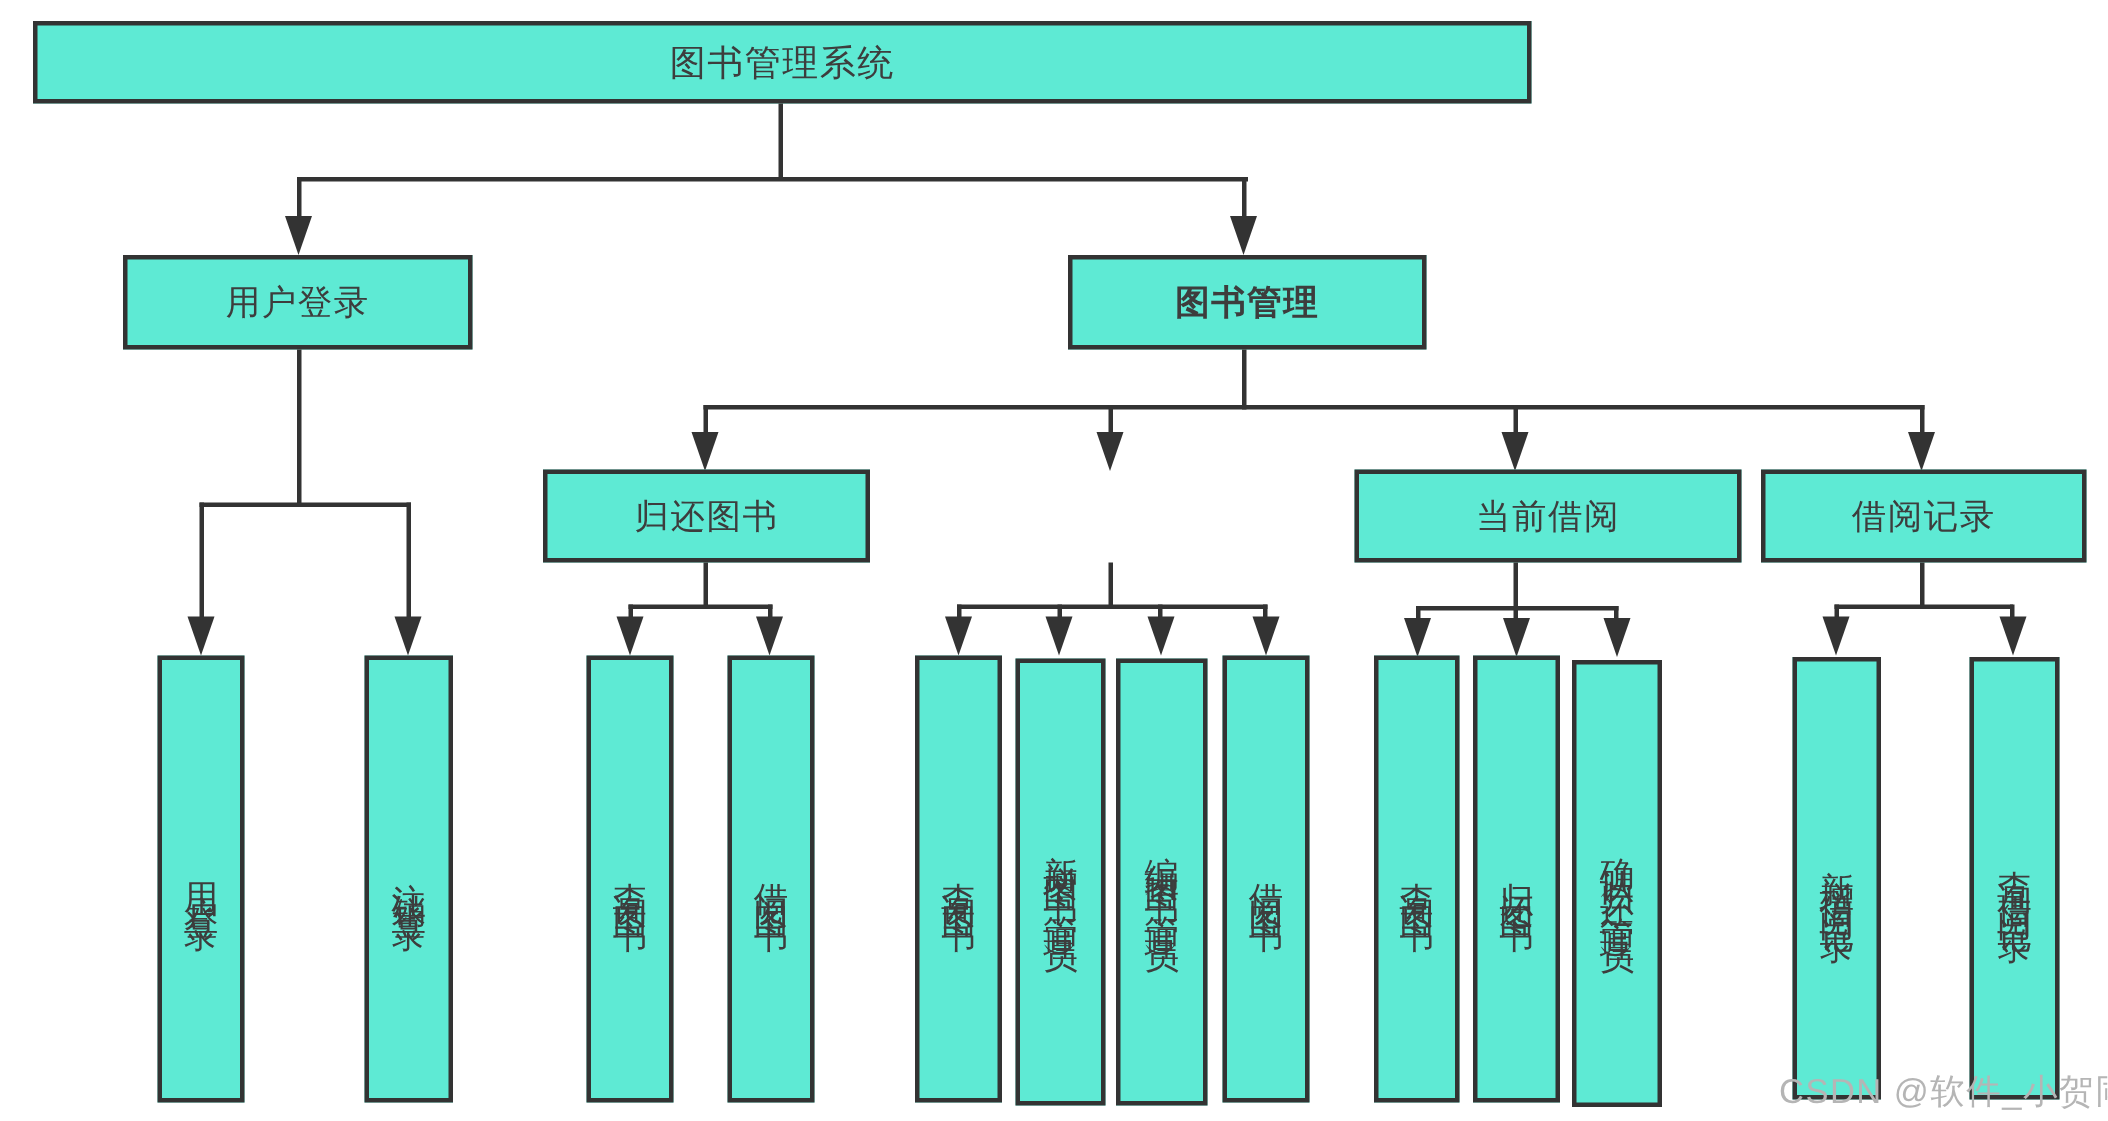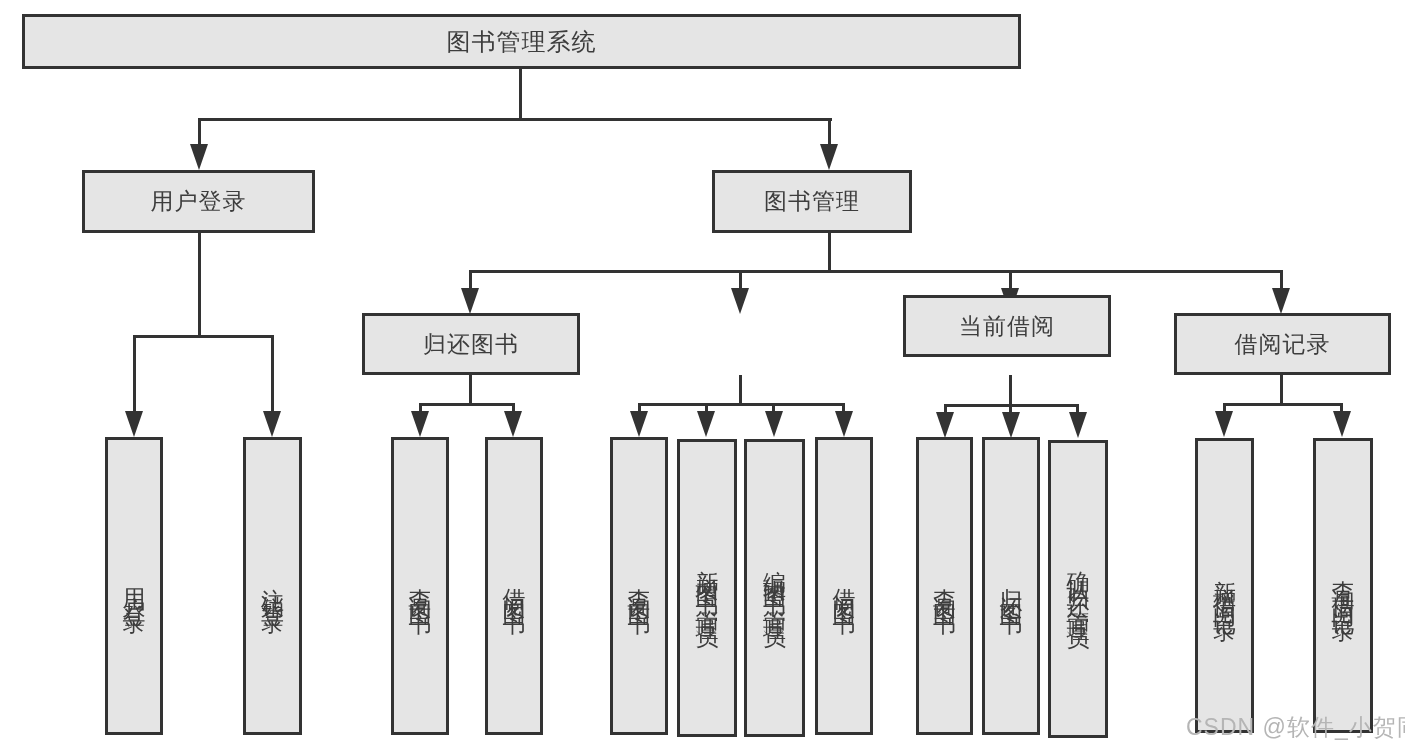--- a/index.html
+++ b/index.html
@@ -7,21 +7,21 @@
     position:relative;
     width:1405px;height:747px;
     background:#ffffff;
     font-family:"Liberation Sans","DejaVu Sans",sans-serif;
     overflow:hidden;
   }
   .box{
     position:absolute;
     box-sizing:border-box;
     border:3px solid #333333;
-    background:#e5e5e5;
+    background:#5eead4;
     color:#3d3d3d;
     display:flex;
     align-items:center;
     justify-content:center;
     font-size:23px;
     letter-spacing:1px;
     text-align:center;
   }
   .root-box{font-size:24px;}
   .leaf{
@@ -61,21 +61,21 @@
   <div class="vline" style="left:519px;top:69px;height:51px;"></div>
   <div class="hline" style="left:198px;top:118px;width:634px;"></div>
   <div class="vline" style="left:198px;top:118px;height:40px;"></div>
   <div class="vline" style="left:828px;top:118px;height:40px;"></div>
   <div class="arrow" style="left:190px;top:144px;"></div>
   <div class="arrow" style="left:820px;top:144px;"></div>
 
   <div class="box" style="left:82px;top:170px;width:233px;height:63px;">
     <span>用户登录</span>
   </div>
-  <div class="box" style="left:712px;top:170px;width:200px;height:63px;">
+  <div class="box" style="left:712px;top:170px;width:239px;height:63px;font-weight:bold;">
     <span>图书管理</span>
   </div>
 
   <div class="vline" style="left:198px;top:233px;height:105px;"></div>
   <div class="hline" style="left:133px;top:335px;width:141px;"></div>
   <div class="vline" style="left:133px;top:335px;height:80px;"></div>
   <div class="vline" style="left:271px;top:335px;height:80px;"></div>
   <div class="arrow" style="left:125px;top:411px;"></div>
   <div class="arrow" style="left:263px;top:411px;"></div>
 
@@ -86,21 +86,21 @@
   <div class="vline" style="left:1009px;top:270px;height:25px;"></div>
   <div class="vline" style="left:1280px;top:270px;height:25px;"></div>
   <div class="arrow" style="left:461px;top:288px;"></div>
   <div class="arrow" style="left:731px;top:288px;"></div>
   <div class="arrow" style="left:1001px;top:288px;"></div>
   <div class="arrow" style="left:1272px;top:288px;"></div>
 
   <div class="box" style="left:362px;top:313px;width:218px;height:62px;">
     <span>归还图书</span>
   </div>
-  <div class="box" style="left:903px;top:295px;width:208px;height:62px;">
+  <div class="box" style="left:903px;top:313px;width:258px;height:62px;">
     <span>当前借阅</span>
   </div>
   <div class="box" style="left:1174px;top:313px;width:217px;height:62px;">
     <span>借阅记录</span>
   </div>
 
   <div class="vline" style="left:469px;top:375px;height:31px;"></div>
   <div class="hline" style="left:419px;top:403px;width:96px;"></div>
   <div class="vline" style="left:419px;top:403px;height:20px;"></div>
   <div class="vline" style="left:512px;top:403px;height:20px;"></div>

